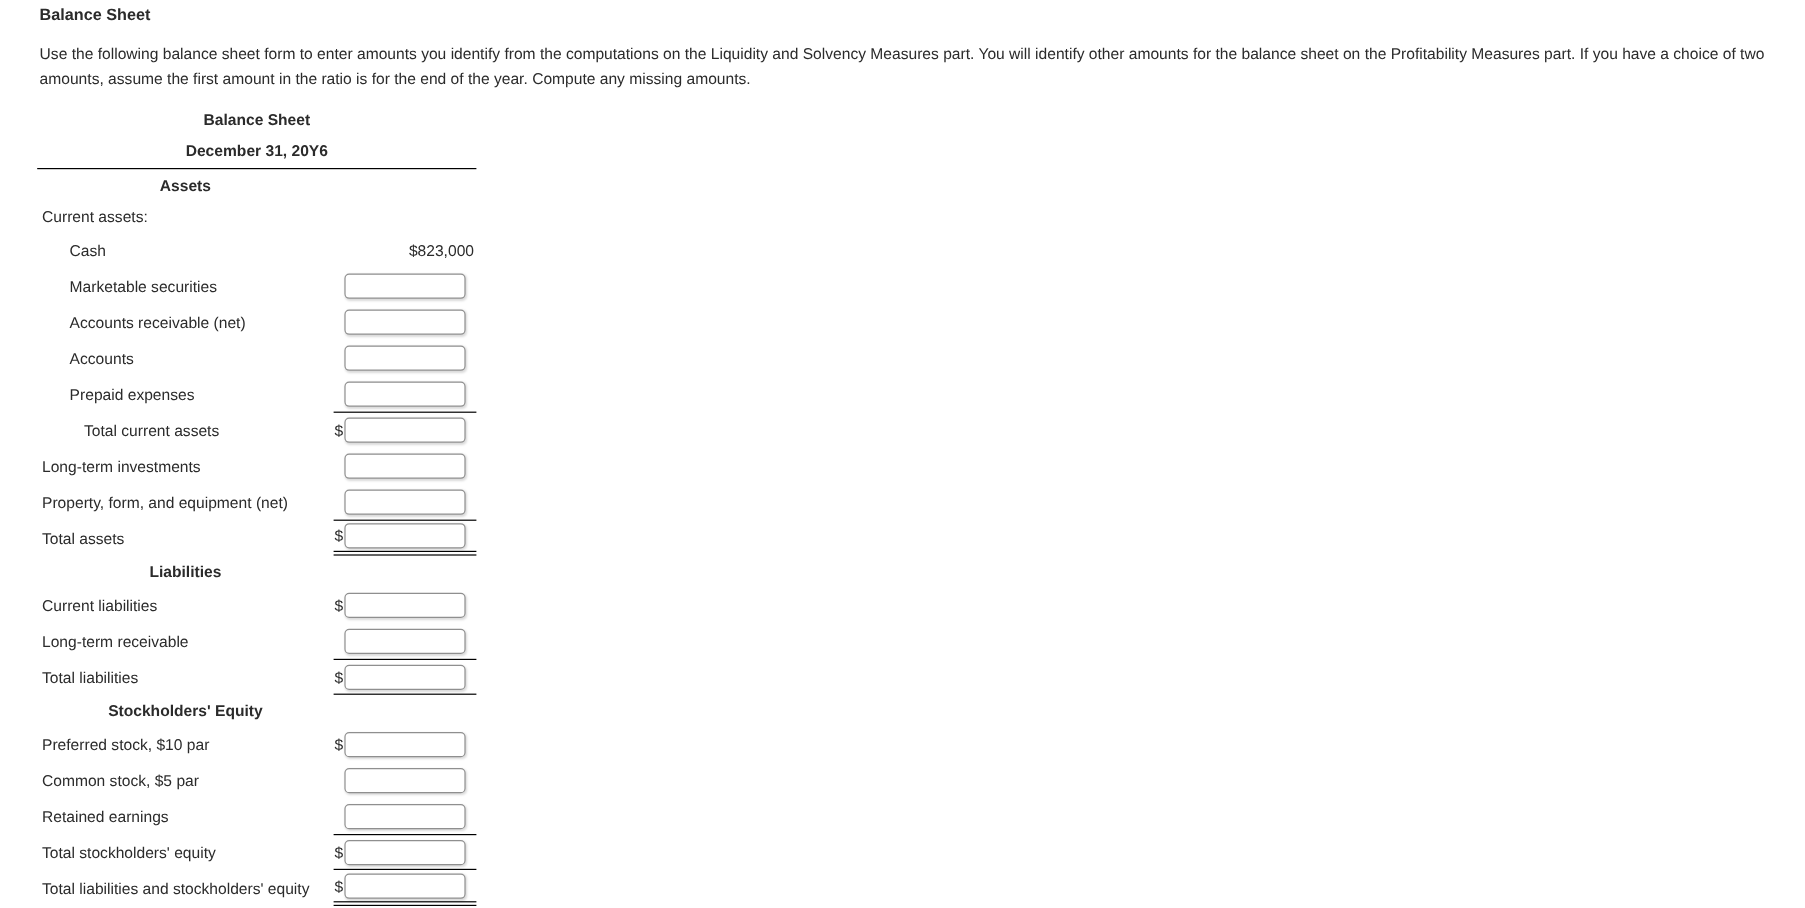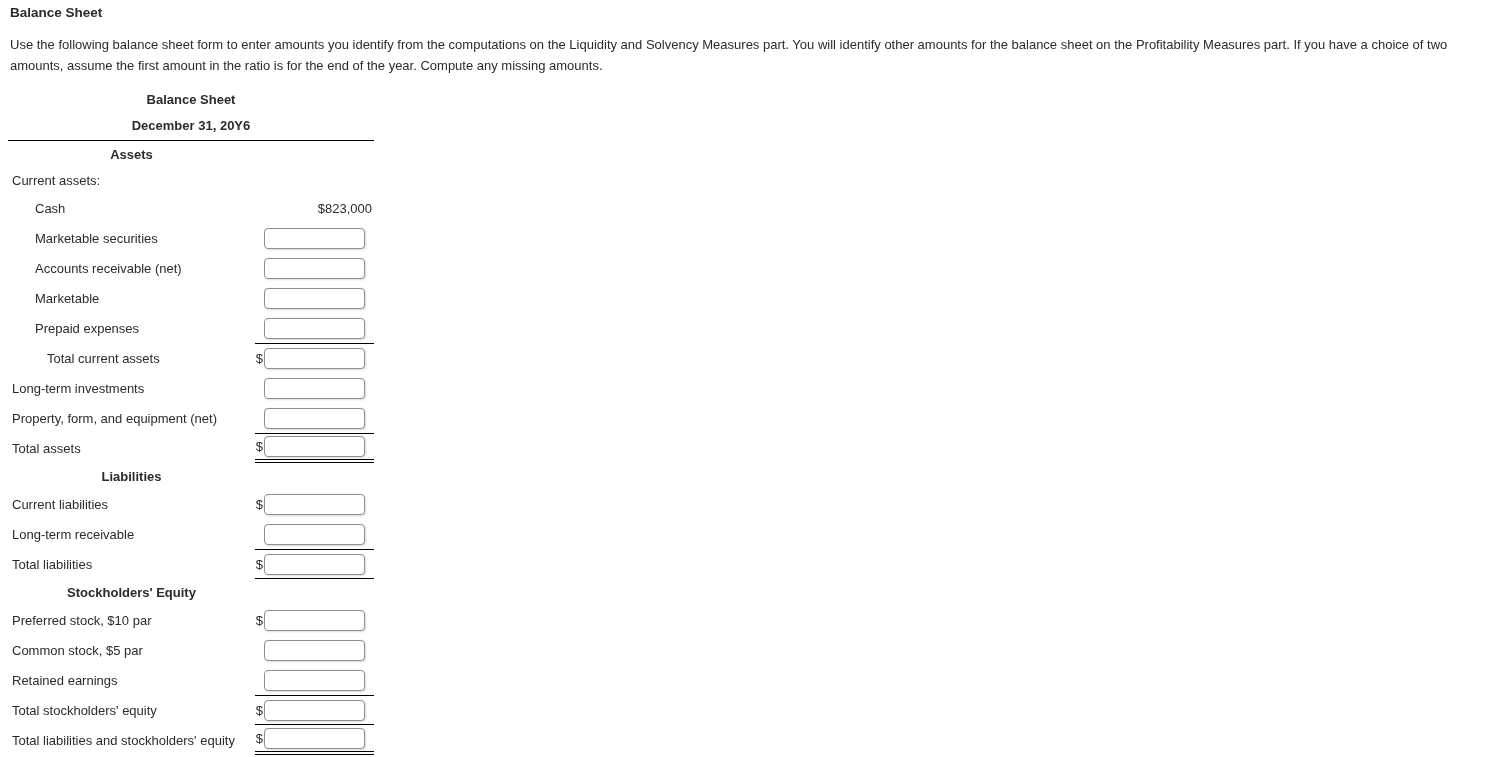--- a/index.html
+++ b/index.html
@@ -2,21 +2,21 @@
 <html><head>
 <meta charset="utf-8">
 <style>
   * { margin: 0; padding: 0; }
   html, body {
     background: #ffffff;
     color: #2b2b2b;
     font-family: "Liberation Sans", sans-serif;
     font-size: 13px;
   }
-  .page { width: 1504px; min-height: 757px; box-sizing: border-box; }
+  .page { width: 1504px; min-height: 757px; box-sizing: border-box; padding-left: 23px; }
 
   .page-title {
     font-weight: 700;
     font-size: 13.5px;
     padding: 5px 0 0 10px;
   }
   .instructions {
     margin: 14px 10px 0 10px;
     max-width: 1489px;
     line-height: 21px;
@@ -102,21 +102,21 @@
             <input type="text" style="">
           </div>
         </div>
         <div class="row">
           <div class="label indent-2">Accounts receivable (net)</div>
           <div class="amount">
             <input type="text" style="">
           </div>
         </div>
         <div class="row">
-          <div class="label indent-2">Marketable</div>
+          <div class="label indent-2">Accounts</div>
           <div class="amount">
             <input type="text" style="">
           </div>
         </div>
         <div class="row">
           <div class="label indent-2">Prepaid expenses</div>
           <div class="amount">
             <input type="text" style="">
           </div>
         </div>

